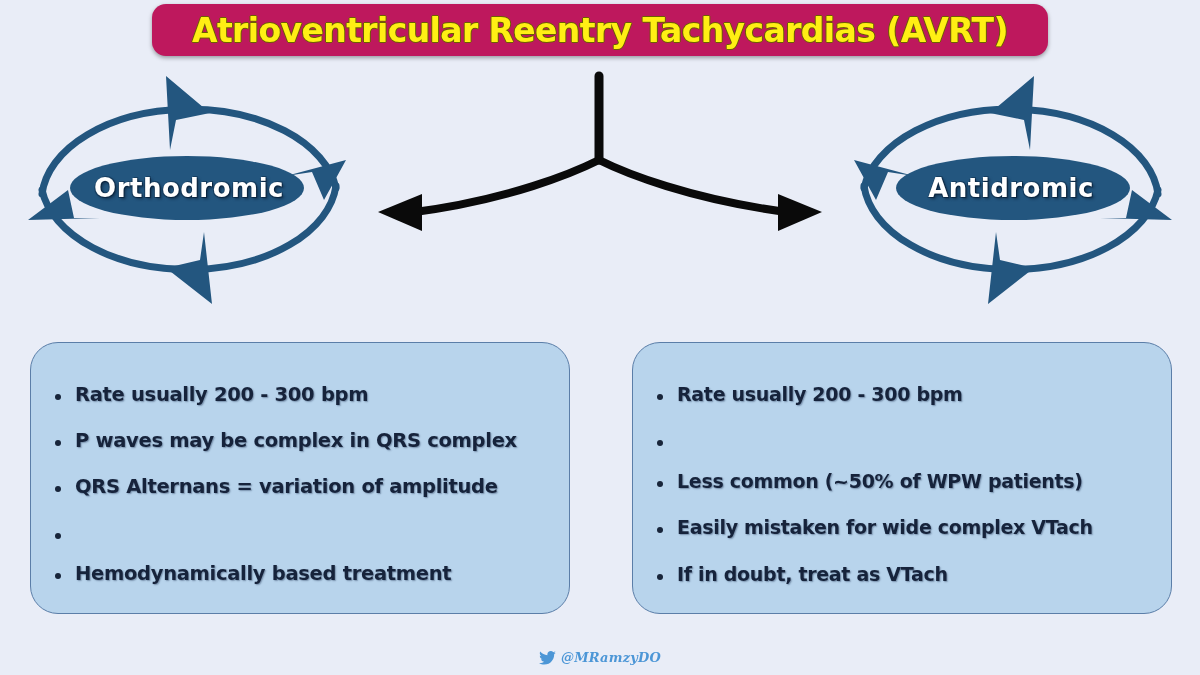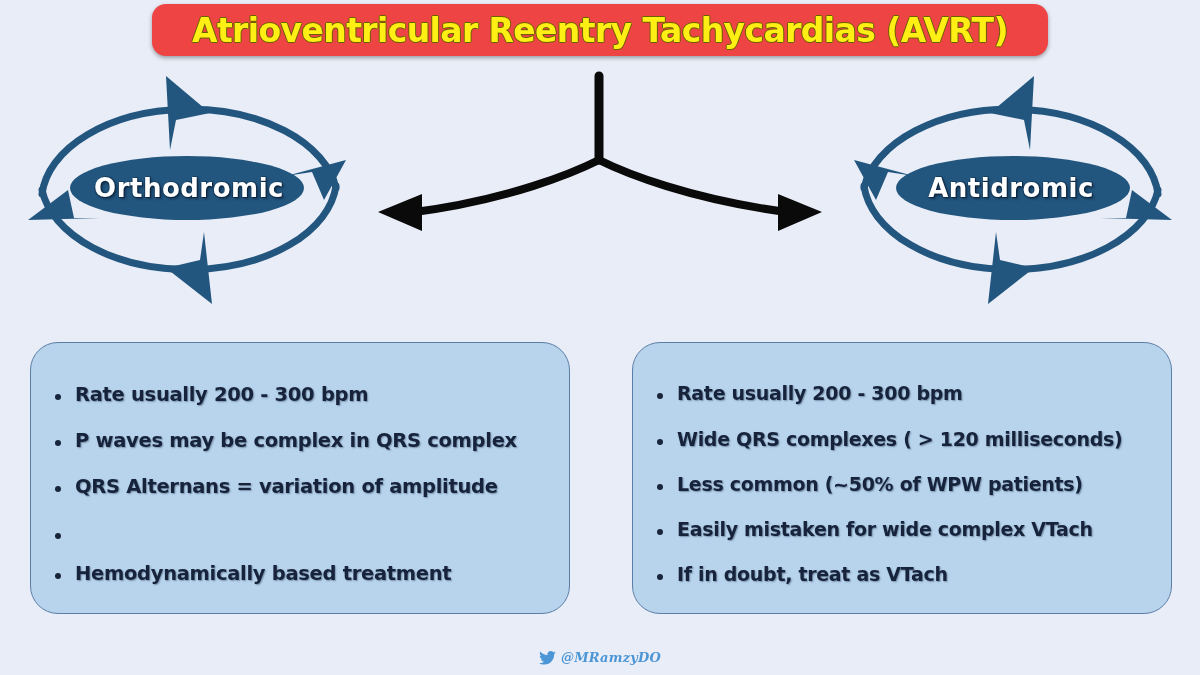--- a/index.html
+++ b/index.html
@@ -23,21 +23,21 @@
     background: #e9edf7;
   }
 
   
   .title-bar {
     position: absolute;
     left: 152px;
     top: 4px;
     width: 896px;
     height: 52px;
-    background: #ef4444;
+    background: #be185d;
     border-radius: 14px;
     display: flex;
     align-items: center;
     justify-content: center;
     box-shadow: 0 2px 4px rgba(0,0,0,0.35);
   }
 
   .title-text {
     font-family: "DejaVu Sans", sans-serif;
     font-weight: bold;
@@ -242,21 +242,20 @@
     </div>
   </div>
 
   <div class="fact-box right">
     <div class="bullet-row">
       <span class="bullet-dot"></span>
       <span class="bullet-text">Rate usually 200 - 300 bpm</span>
     </div>
     <div class="bullet-row">
       <span class="bullet-dot"></span>
-      <span class="bullet-text">Wide QRS complexes ( &gt; 120 milliseconds)</span>
     </div>
     <div class="bullet-row">
       <span class="bullet-dot"></span>
       <span class="bullet-text">Less common (~50% of WPW patients)</span>
     </div>
     <div class="bullet-row">
       <span class="bullet-dot"></span>
       <span class="bullet-text">Easily mistaken for wide complex VTach</span>
     </div>
     <div class="bullet-row">

